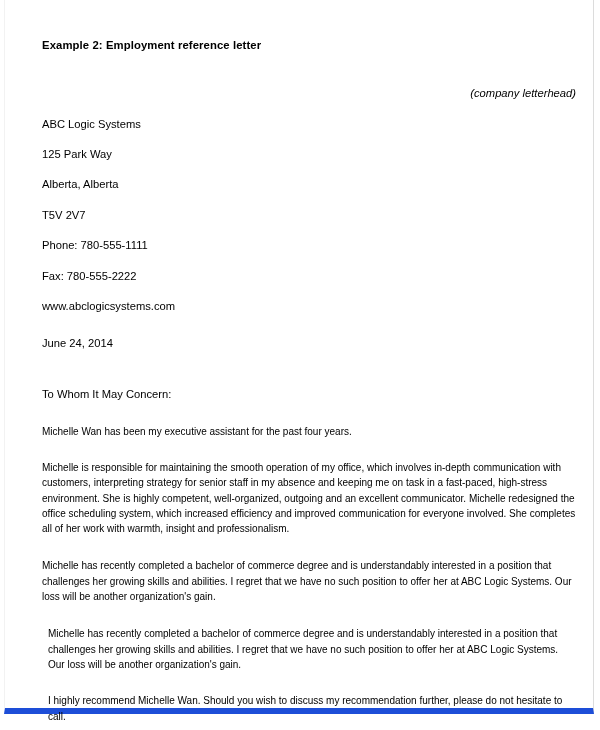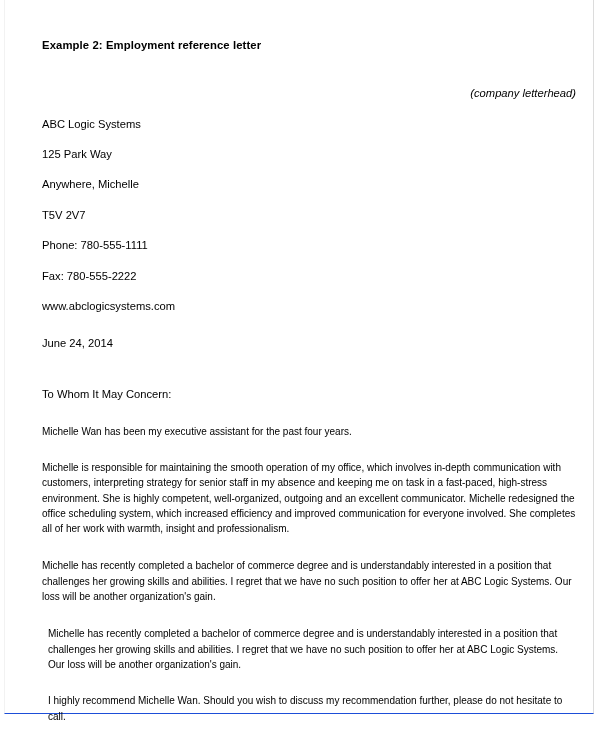--- a/index.html
+++ b/index.html
@@ -15,21 +15,21 @@
     color: #000000;
   }
   #page {
     position: absolute;
     left: 4px;
     top: 0px;
     width: 590px;
     height: 714px;
     background: #ffffff;
     border-right: 1px solid #dcdcdc;
-    border-bottom: 1px solid #1d4ed8;
+    border-bottom: 6px solid #1d4ed8;
     border-left: 1px solid #f2f2f2;
     box-sizing: border-box;
   }
   #content {
     position: absolute;
     left: 37px;
     top: 38px;
     width: 534px;
   }
   .doc-title {
@@ -75,21 +75,21 @@
 
 <div id="page">
   <div id="content">
 
     <h1 class="doc-title">Example 2: Employment reference letter</h1>
 
     <div class="block letterhead">
       <span class="lh-italic">(company letterhead)</span>
       <span>ABC Logic Systems</span><br>
       <span>125 Park Way</span><br>
-      <span>Anywhere, Michelle</span><br>
+      <span>Alberta, Alberta</span><br>
       <span>T5V 2V7</span><br>
       <span>Phone:  780-555-1111</span><br>
       <span>Fax: 780-555-2222</span><br>
       <span>www.abclogicsystems.com</span>
     </div>
 
     <p class="block date-line">June 24, 2014</p>
 
     <p class="block salutation">To Whom It May Concern:</p>
 

